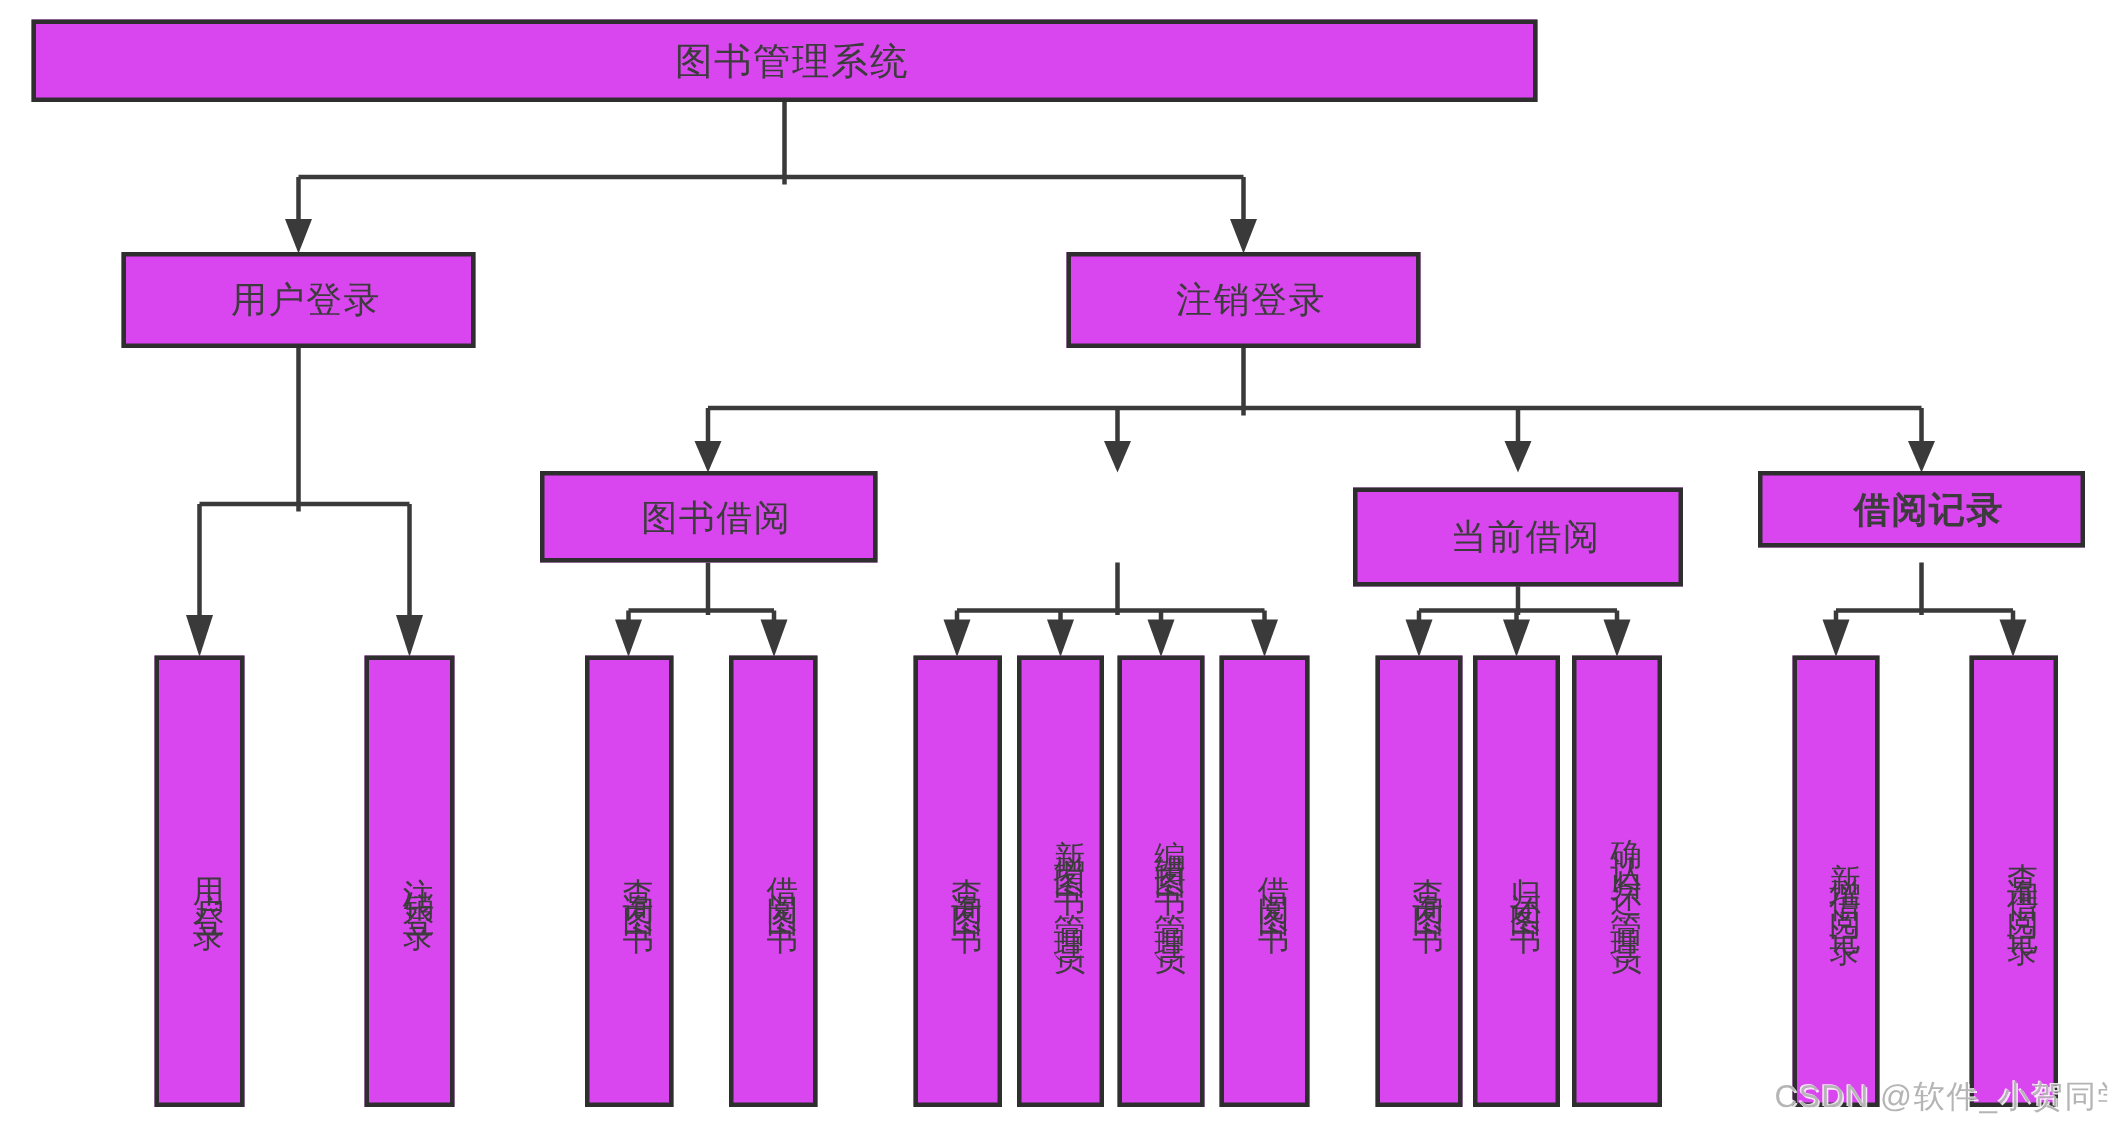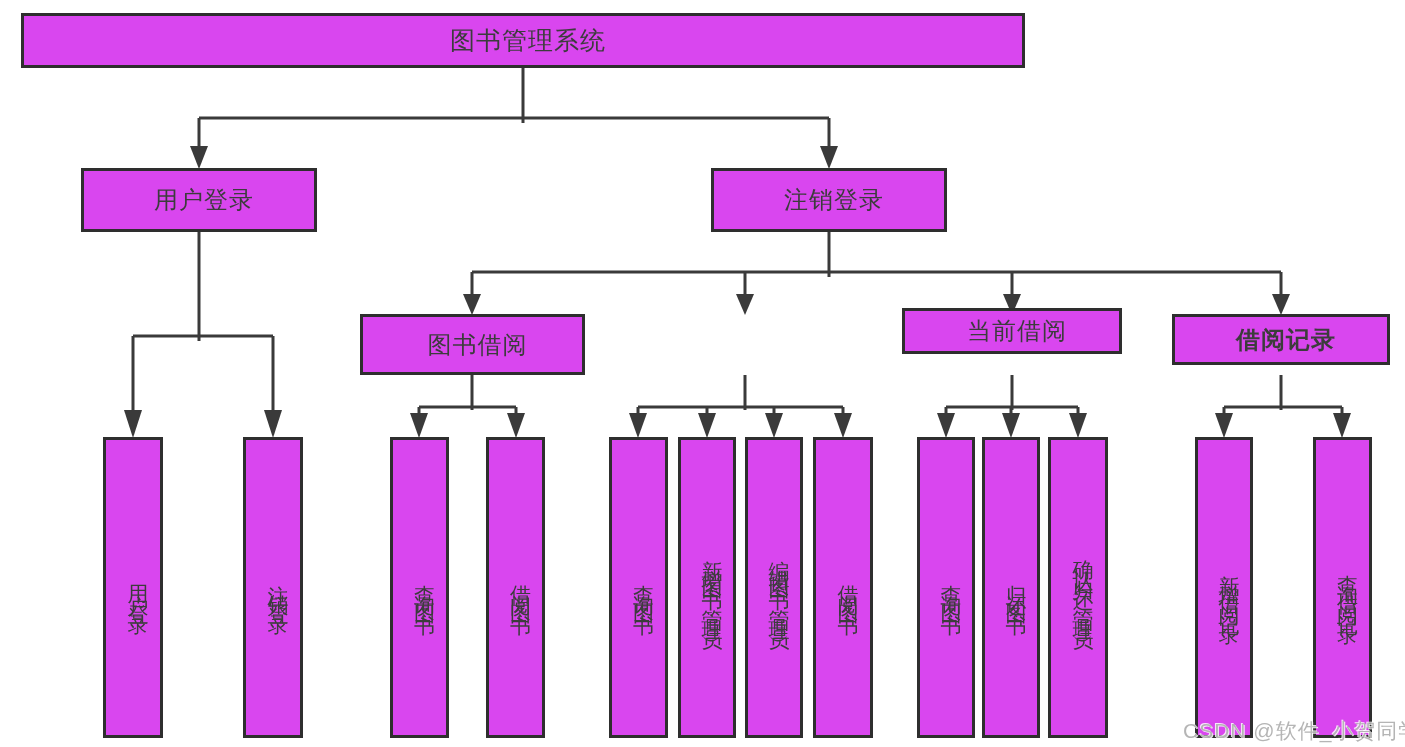--- a/index.html
+++ b/index.html
@@ -82,21 +82,21 @@
     <polygon points="1215,413 1233,413 1224,438" fill="#3a3a3a"></polygon>
     <polygon points="1333,413 1351,413 1342,438" fill="#3a3a3a"></polygon>
   </svg>
 
   <div class="box h root" style="left:21px;top:13px;width:1004px;height:55px;">图书管理系统</div>
 
   <div class="box h" style="left:81px;top:168px;width:236px;height:64px;">用户登录</div>
   <div class="box h" style="left:711px;top:168px;width:236px;height:64px;">注销登录</div>
 
   <div class="box h" style="left:360px;top:314px;width:225px;height:61px;">图书借阅</div>
-  <div class="box h" style="left:902px;top:308px;width:220px;height:46px;">当前借阅</div>
+  <div class="box h" style="left:902px;top:325px;width:220px;height:66px;">当前借阅</div>
   <div class="box h" style="left:1172px;top:314px;width:218px;height:51px;font-weight:bold;">借阅记录</div>
 
   <div class="box v" style="left:103px;top:437px;width:60px;height:301px;">
     <span class="vtext">用户登录</span>
   </div>
   <div class="box v" style="left:243px;top:437px;width:60px;height:301px;">
     <span class="vtext">注销登录</span>
   </div>
 
   <div class="box v" style="left:390px;top:437px;width:59px;height:301px;">

